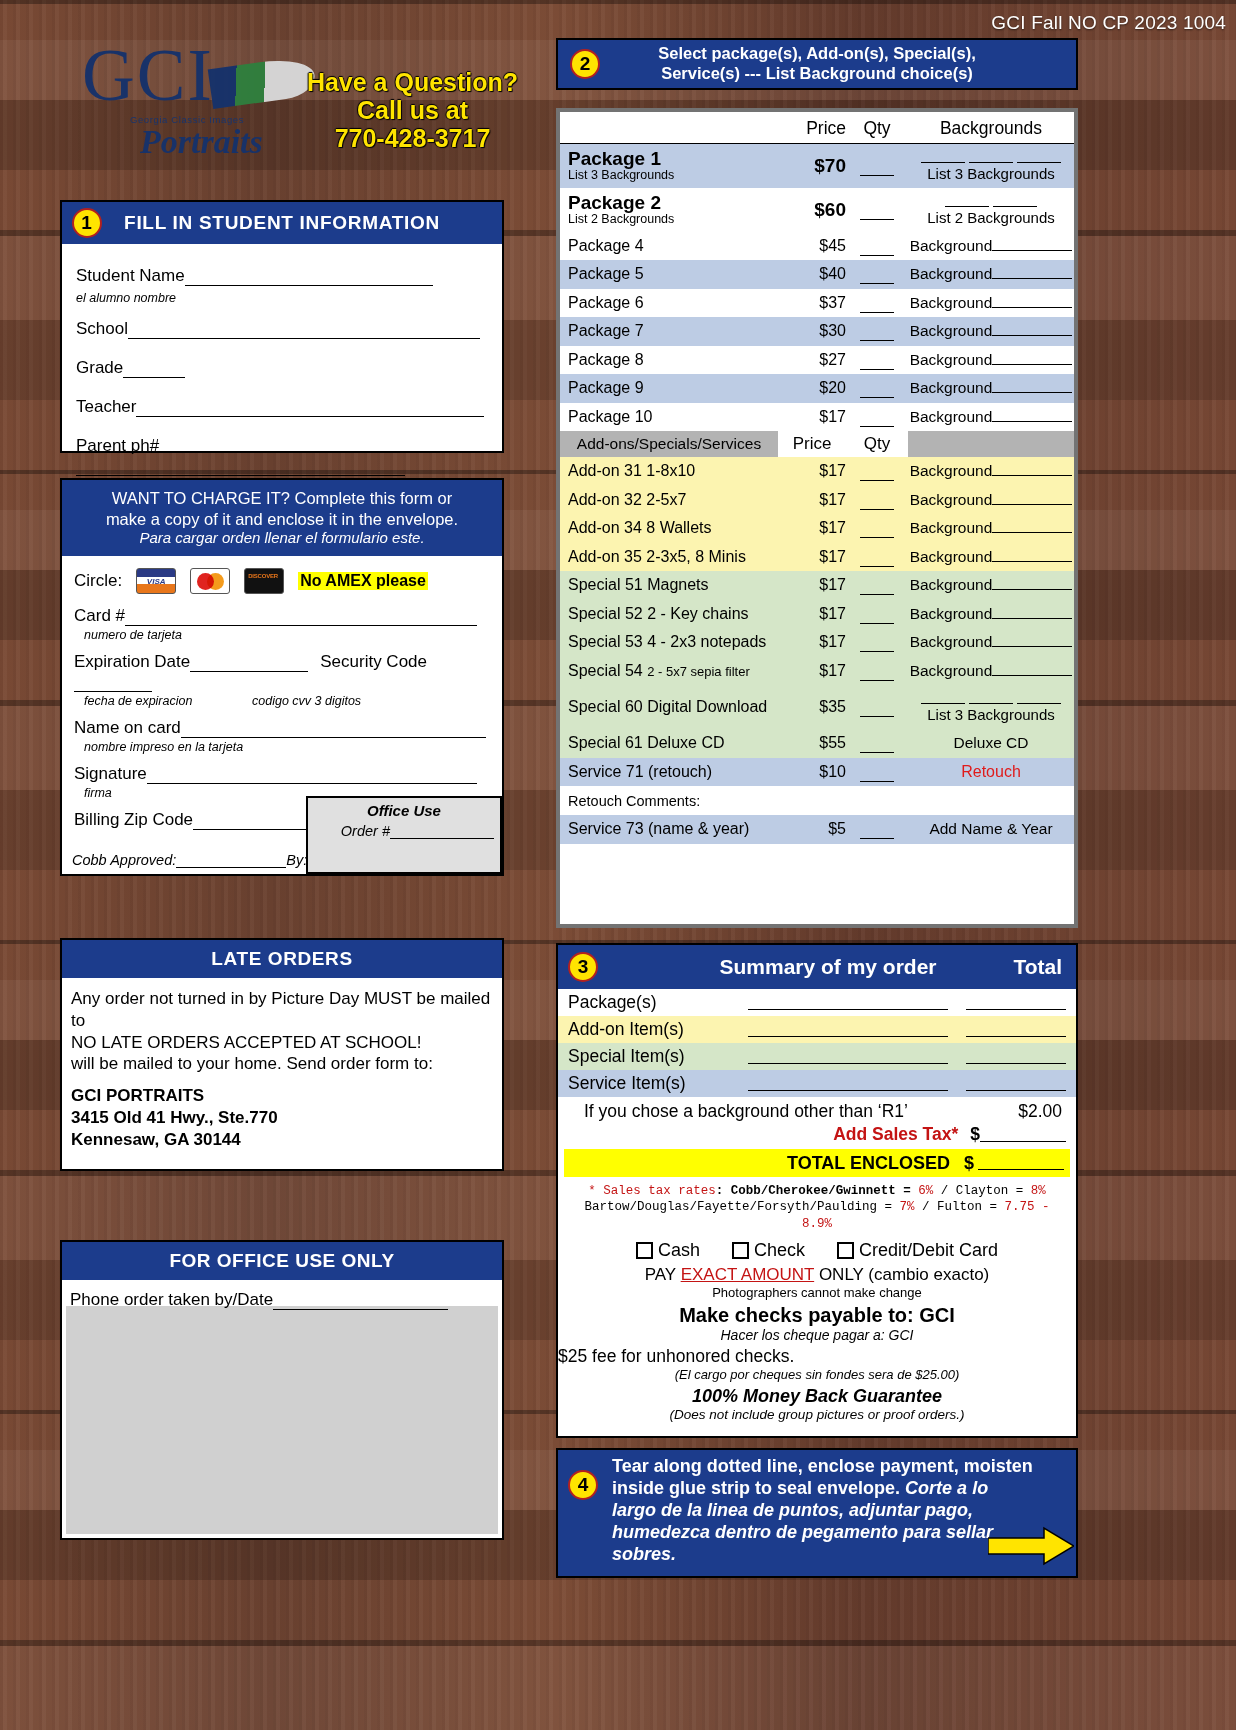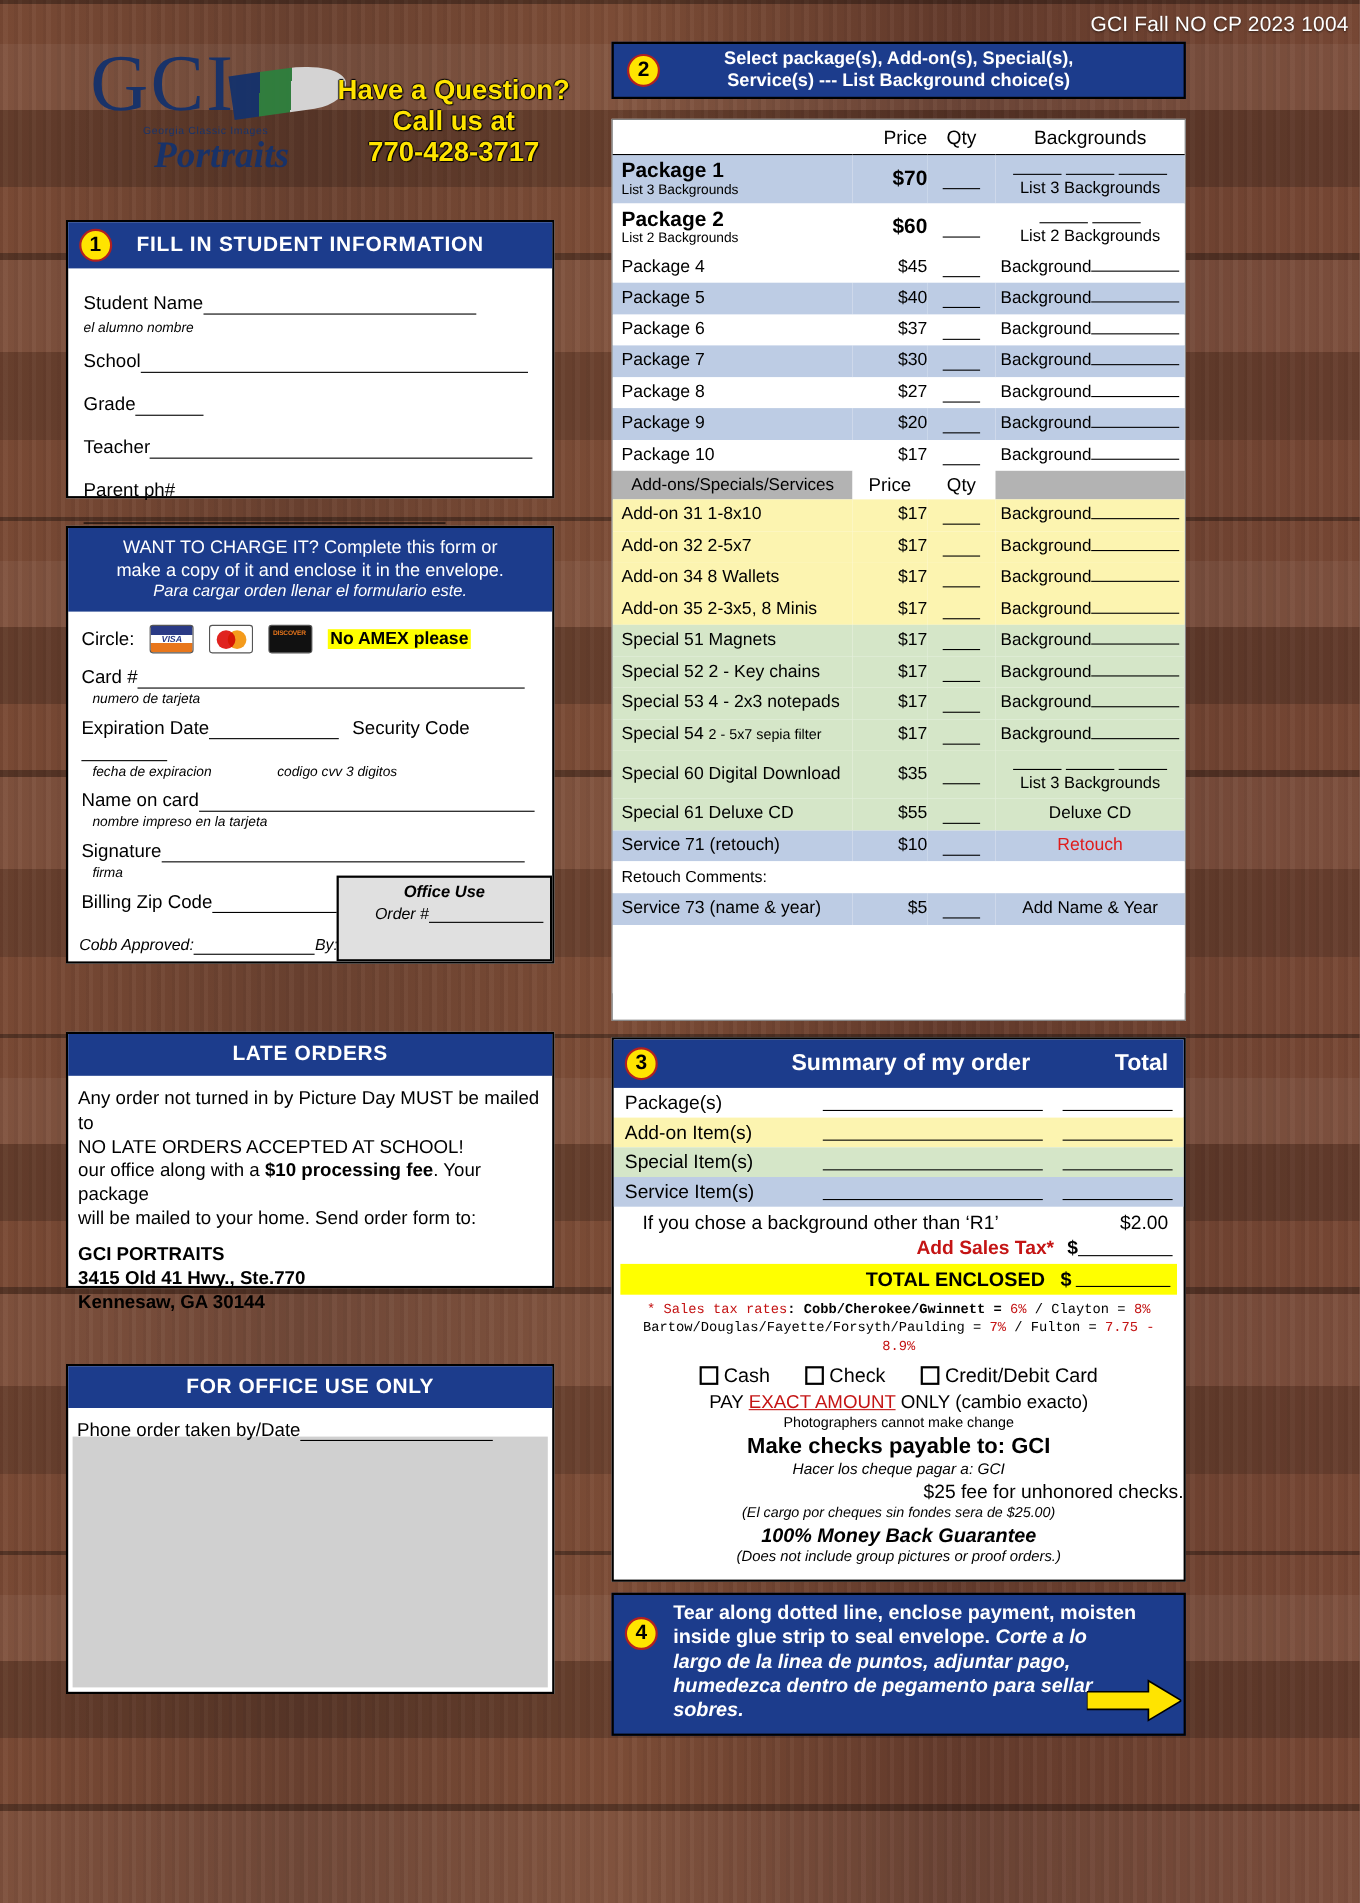--- a/index.html
+++ b/index.html
@@ -128,21 +128,21 @@
   
   #foruse { left: 60px; top: 1240px; width: 444px; height: 300px; }
   #foruse .bluebar { height: 38px; font-size: 19px; letter-spacing: .5px; }
   #foruse .body { padding: 10px 8px 0 8px; font-size: 17px; }
   #foruse .greyfill { position: absolute; left: 4px; right: 4px; top: 64px; bottom: 4px; background: #d0d0d0; }
 
   
   #step2bar { left: 556px; top: 38px; width: 522px; height: 52px; font-size: 16.5px;
               line-height: 1.2; border: 2px solid #000; }
   #step2bar .stepnum { left: 12px; }
-  #pkgpanel { left: 556px; top: 108px; width: 522px; height: 820px; border: 1px solid #737373; }
+  #pkgpanel { left: 556px; top: 108px; width: 522px; height: 820px; border: 4px solid #737373; }
   table.pkg { width: 100%; border-collapse: collapse; table-layout: fixed; }
   table.pkg td { font-size: 16px; padding: 0; vertical-align: middle; }
   .c-name { width: 218px; padding-left: 8px !important; }
   .c-price { width: 68px; text-align: right; }
   .c-qty { width: 62px; text-align: center; }
   .c-bg { text-align: center; }
   tr.hdr td { font-size: 17.5px; padding: 6px 0 4px 0; border-bottom: 1.6px solid #000; }
   tr.blue { background: #bdcce4; }
   tr.white { background: #fff; }
   tr.yellow { background: #fcf4b0; }
@@ -192,21 +192,21 @@
   #taxnote .red { color: #c41414; }
   #payrow { display: flex; align-items: center; justify-content: center; gap: 32px;
             font-size: 18px; margin-top: 8px; }
   .chk { width: 17px; height: 17px; border: 2.5px solid #000; display: inline-block;
          margin-right: 5px; vertical-align: -3px; }
   #exact { text-align: center; font-size: 17px; margin-top: 4px; }
   #exact u { color: #c41414; }
   #nochange { text-align: center; font-size: 13px; }
   #checks { text-align: center; font-size: 20px; font-weight: bold; margin-top: 4px; }
   #checkses { text-align: center; font-size: 14px; font-style: italic; }
-  #fee { text-align: right; font-size: 17.5px; margin-top: 3px; }
+  #fee { text-align: left; font-size: 17.5px; margin-top: 3px; }
   #fees { text-align: center; font-size: 13px; font-style: italic; }
   #guar { text-align: center; font-size: 18px; font-weight: bold; font-style: italic; margin-top: 4px; }
   #guars { text-align: center; font-size: 13.5px; font-style: italic; }
 
   
   #step4 {
     position: absolute; left: 556px; top: 1448px; width: 522px; height: 130px;
     background: #1c3c8c; border: 2px solid #000; color: #fff;
     padding: 6px 40px 6px 54px; font-size: 18px; font-weight: bold; line-height: 1.22;
   }
@@ -311,21 +311,20 @@
 
 <div class="panel" id="late">
   <div class="bluebar">
     <span>LATE ORDERS</span>
   </div>
   <div class="body">
     <div>
       <span>Any order not turned in by Picture Day MUST be mailed to</span>
     </div>
     <div>NO LATE ORDERS ACCEPTED AT SCHOOL!</div>
-    <div><span>our office along with a </span><b>$10 processing fee</b><span>.  Your package</span></div>
     <div>will be mailed to your home.  Send order form to:</div>
     <div class="addr">
       <div>GCI PORTRAITS</div>
       <div>3415 Old 41 Hwy., Ste.770</div>
       <div>Kennesaw, GA  30144</div>
     </div>
   </div>
 </div>
 
 <div class="panel" id="foruse">

